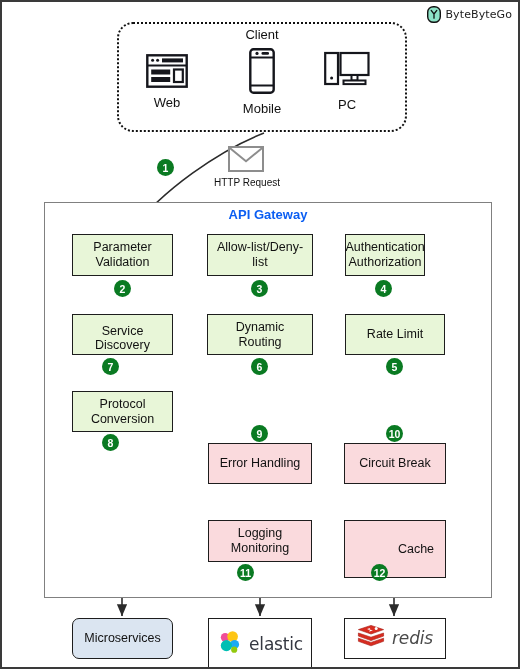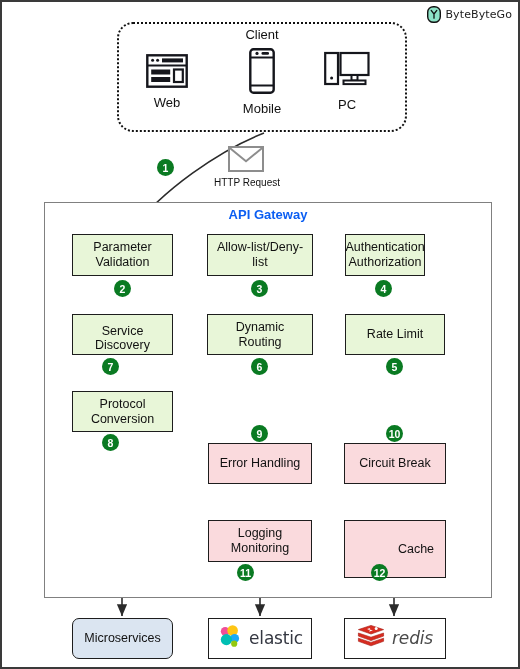--- a/index.html
+++ b/index.html
@@ -247,21 +247,21 @@
 
   <div class="abs pbox pink" style="left:342px;top:518px;width:102px;height:58px;padding-left:44px;">
     <span>Cache</span>
   </div>
   <div class="abs badge" style="left:369px;top:562px;">12</div>
 
   <div class="abs pbox blue" style="left:70px;top:616px;width:101px;height:41px;">
     <span>Microservices</span>
   </div>
 
-  <div class="abs pbox white" style="left:206px;top:616px;width:104px;height:41px;">
+  <div class="abs pbox white" style="left:206px;top:616px;width:104px;height:52px;">
     <span class="brand-row">
       <span>
         <svg width="25" height="25" viewBox="0 0 25 25">
           <circle cx="8.2" cy="7.3" r="4.4" fill="#f04e98"></circle>
           <circle cx="15.6" cy="6.6" r="5.3" fill="#fec514"></circle>
           <circle cx="17.6" cy="14.4" r="4.5" fill="#1ba9f5"></circle>
           <circle cx="9.4" cy="15.6" r="5.6" fill="#00bfb3"></circle>
           <circle cx="17.2" cy="19.7" r="3.1" fill="#93c90e"></circle>
         </svg>
       </span>

